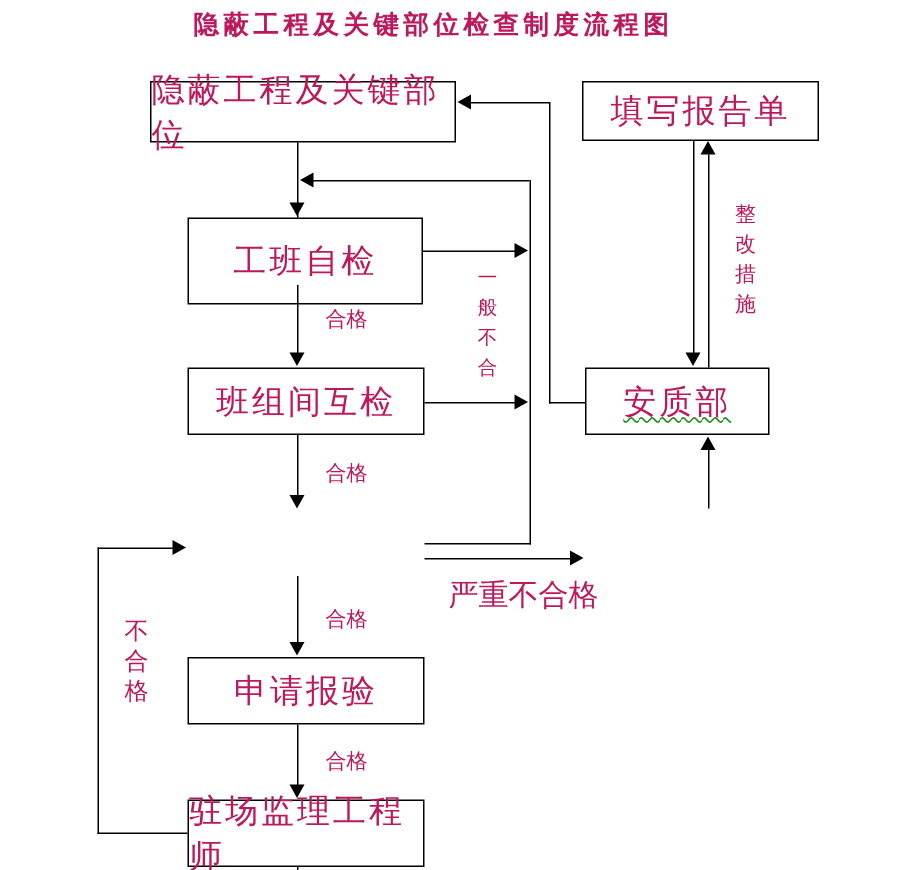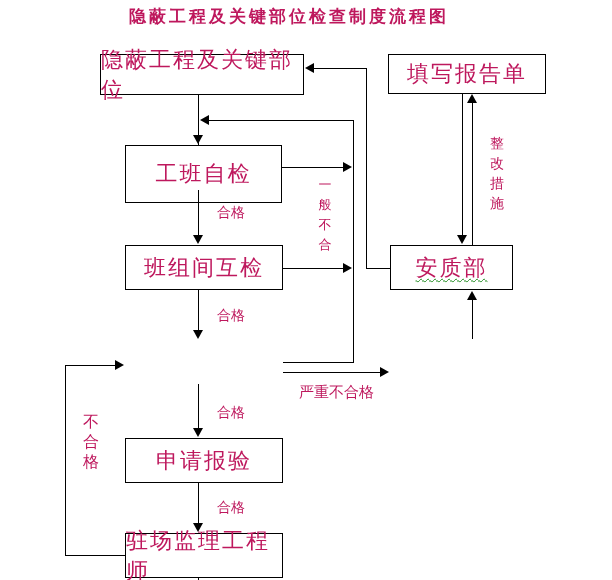--- a/index.html
+++ b/index.html
@@ -21,21 +21,21 @@
     text-decoration-thickness:1px;text-underline-offset:3px;
   }
   .hl{position:absolute;height:1px;background:#000;}
   .vl{position:absolute;width:1px;background:#000;}
   .arr{position:absolute;width:0;height:0;}
   .arr.down{border-left:5px solid transparent;border-right:5px solid transparent;border-top:9px solid #000;}
   .arr.up{border-left:5px solid transparent;border-right:5px solid transparent;border-bottom:9px solid #000;}
   .arr.left{border-top:5px solid transparent;border-bottom:5px solid transparent;border-right:9px solid #000;}
   .arr.right{border-top:5px solid transparent;border-bottom:5px solid transparent;border-left:9px solid #000;}
   .lbl{position:absolute;font-size:14px;white-space:nowrap;}
-  .lbl.big{font-size:15px;}
+  .lbl.big{font-size:20px;}
   .vtext{
     position:absolute;width:16px;text-align:center;line-height:20px;
     word-break:break-all;overflow-wrap:anywhere;font-size:13px;
   }
 </style>
 </head>
 <body>
 
 <div id="canvas">
 

